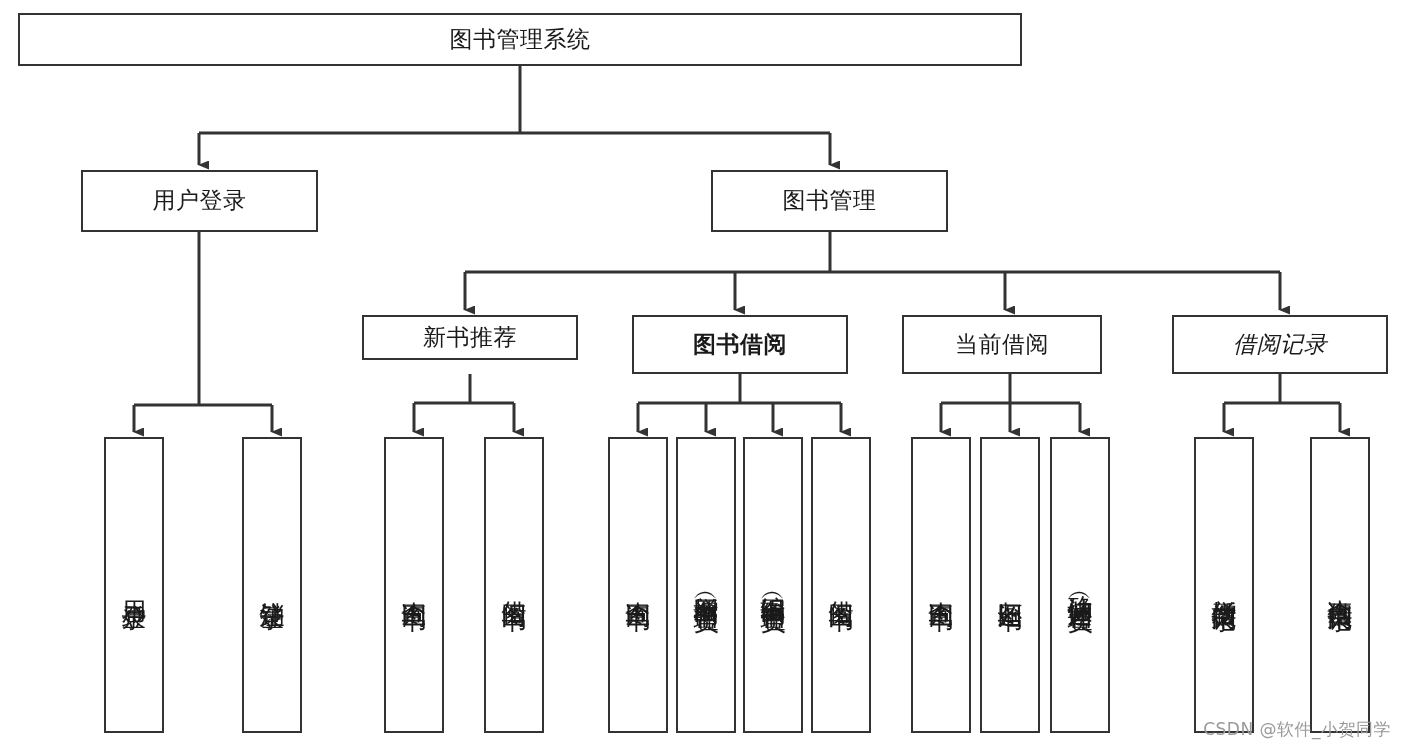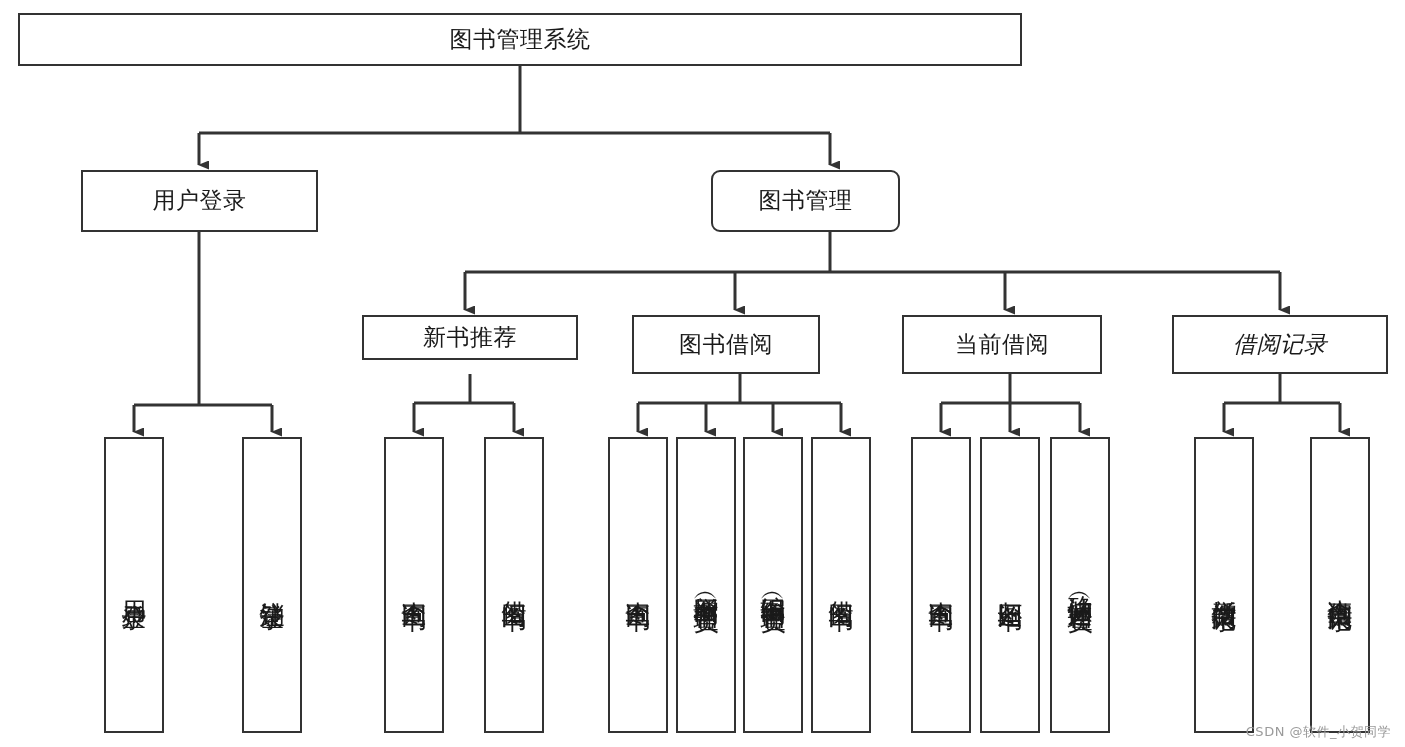--- a/index.html
+++ b/index.html
@@ -57,21 +57,21 @@
     text-orientation: upright;
     font-size: 25px;
     line-height: 1.08;
     letter-spacing: 2px;
     white-space: nowrap;
   }
   #watermark {
     position: absolute;
     right: 14px;
     bottom: 6px;
-    font-size: 13px;
+    font-size: 17px;
     color: #9a9a9a;
     letter-spacing: 0.5px;
     white-space: nowrap;
   }
 </style>
 </head>
 <body>
 
 <div id="diagram-root">
 
@@ -125,28 +125,28 @@
     </g>
   </svg>
 
   <div class="node h" style="left:18px; top:13px; width:1004px; height:53px;">
     <span class="node-label">图书管理系统</span>
   </div>
 
   <div class="node h" style="left:81px; top:170px; width:237px; height:62px;">
     <span class="node-label">用户登录</span>
   </div>
-  <div class="node h" style="left:711px; top:170px; width:189px; height:62px;border-radius:9px;">
+  <div class="node h" style="left:711px; top:170px; width:237px; height:62px;">
     <span class="node-label">图书管理</span>
   </div>
 
   <div class="node h" style="left:362px; top:315px; width:216px; height:45px;">
     <span class="node-label">新书推荐</span>
   </div>
-  <div class="node h" style="left:632px; top:315px; width:188px; height:59px;">
+  <div class="node h" style="left:632px; top:315px; width:216px; height:59px;font-weight:bold;">
     <span class="node-label">图书借阅</span>
   </div>
   <div class="node h" style="left:902px; top:315px; width:200px; height:59px;">
     <span class="node-label">当前借阅</span>
   </div>
   <div class="node h" style="left:1172px; top:315px; width:216px; height:59px;font-style:italic;">
     <span class="node-label">借阅记录</span>
   </div>
 
   <div class="node v" style="left:104px; top:437px; width:60px; height:296px;">

